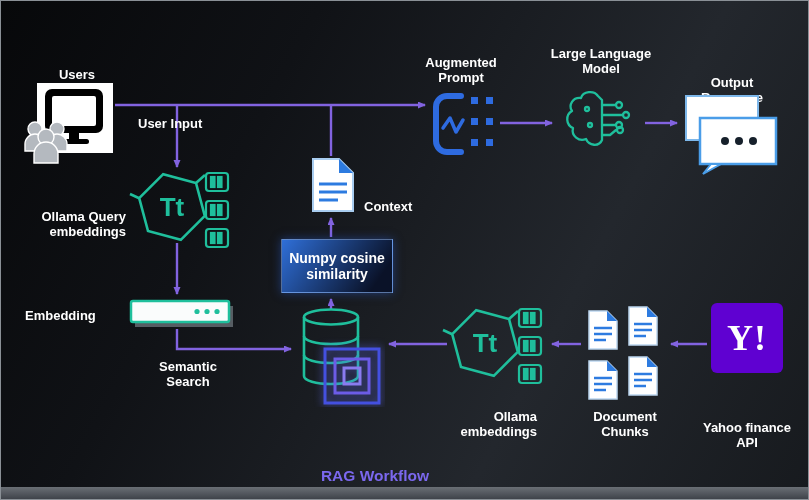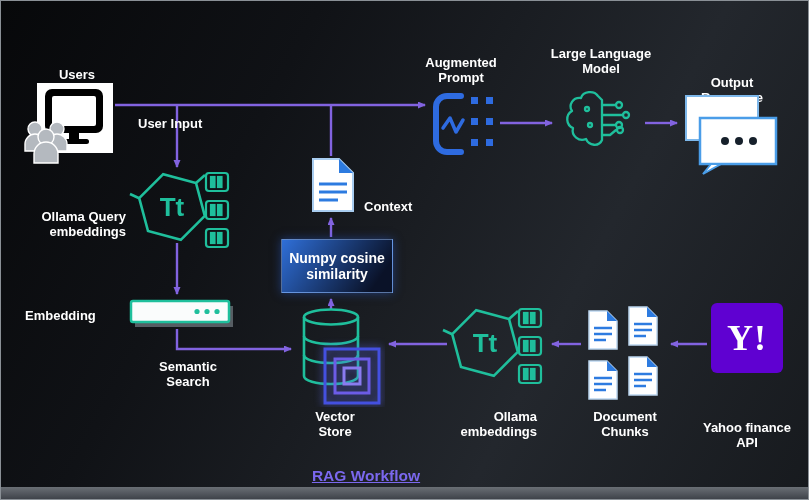--- a/index.html
+++ b/index.html
@@ -30,22 +30,22 @@
   #yahoo-box {
     position:absolute; left:710px; top:302px; width:72px; height:70px;
     background:var(--yahoo-purple,#5f01d1); border-radius:6px;
     display:flex; align-items:center; justify-content:center;
   }
   #yahoo-box span {
     color:#fff; font-family:"Liberation Serif", serif; font-weight:bold;
     font-size:36px; letter-spacing:1px;
   }
   #diagram-title {
-    position:absolute; left:265px; top:466px; width:200px; text-align:center;
-    color:var(--title-purple,#7b68ee); font-weight:bold; font-size:15.5px;text-decoration:underline;
+    position:absolute; left:274px; top:466px; width:200px; text-align:center;
+    color:var(--title-purple,#7b68ee); font-weight:bold; font-size:15.5px;
   }
   #bottom-strip {
     position:absolute; left:0; bottom:0; width:809px; height:12px;
     background:linear-gradient(#6a6f75, #3f434a);
   }
   .glow { filter:drop-shadow(0 0 4px rgba(95,105,240,.8)); }
   .tealstroke { stroke:var(--teal,#1fbf9c); fill:none; }
   text.tt { fill:var(--teal,#1fbf9c); font-family:"Liberation Sans",sans-serif; font-weight:bold; font-size:26px; }
 </style>
 </head>
@@ -212,22 +212,20 @@
         <path d="M7,31 c0,4.5 12,8 27,8 c15,0 27,-3.5 27,-8"></path>
         <path d="M7,50 c0,4.5 12,8 27,8 c15,0 27,-3.5 27,-8"></path>
       </g>
       <g fill="none" class="glow">
         <rect x="28" y="44" width="54" height="54" stroke="#4450e0" stroke-width="3"></rect>
         <rect x="38" y="54" width="34" height="34" stroke="#6c5ce7" stroke-width="3"></rect>
         <rect x="47" y="63" width="16" height="16" stroke="#8a7bf0" stroke-width="3"></rect>
       </g>
     </svg>
   </div>
-  <div class="lbl" style="left:294px; top:408px; width:80px;">Vector
-Store</div>
 
   <div class="node" style="left:438px; top:298px;">
     <svg width="105" height="96" viewBox="0 0 105 96">
       <g class="tealstroke" stroke-width="2.6">
         <polygon points="78.8,52.8 54.8,76.8 22,68 13.2,35.2 37.2,11.2 70,20"></polygon>
         <line x1="70" y1="20" x2="79" y2="12"></line>
         <line x1="13.2" y1="35.2" x2="4" y2="31"></line>
       </g>
       <text class="tt" x="46" y="53" text-anchor="middle">Tt</text>
       <g class="tealstroke" stroke-width="2.2">

